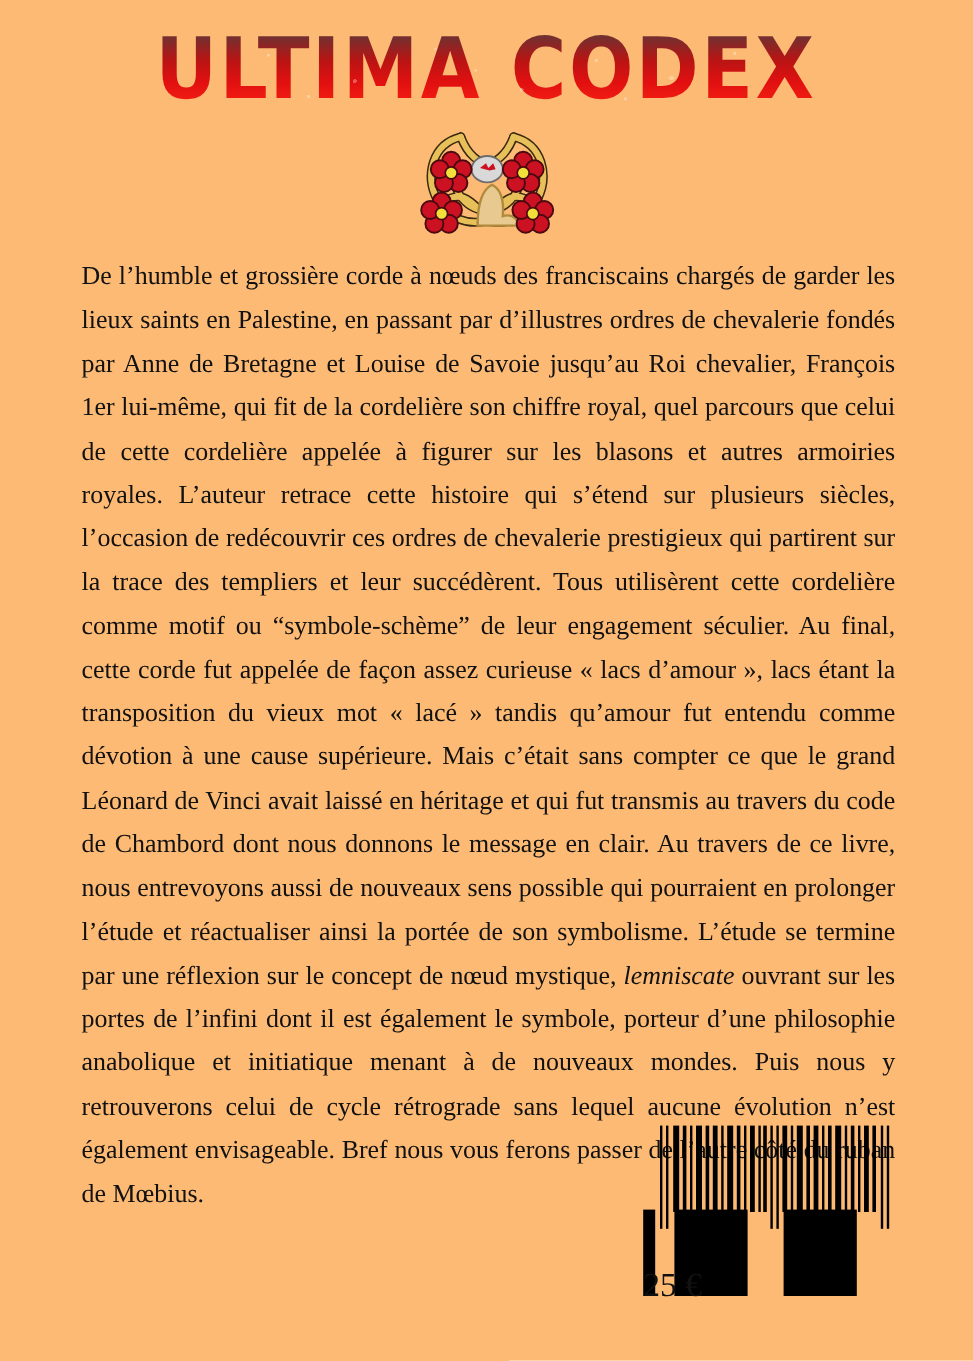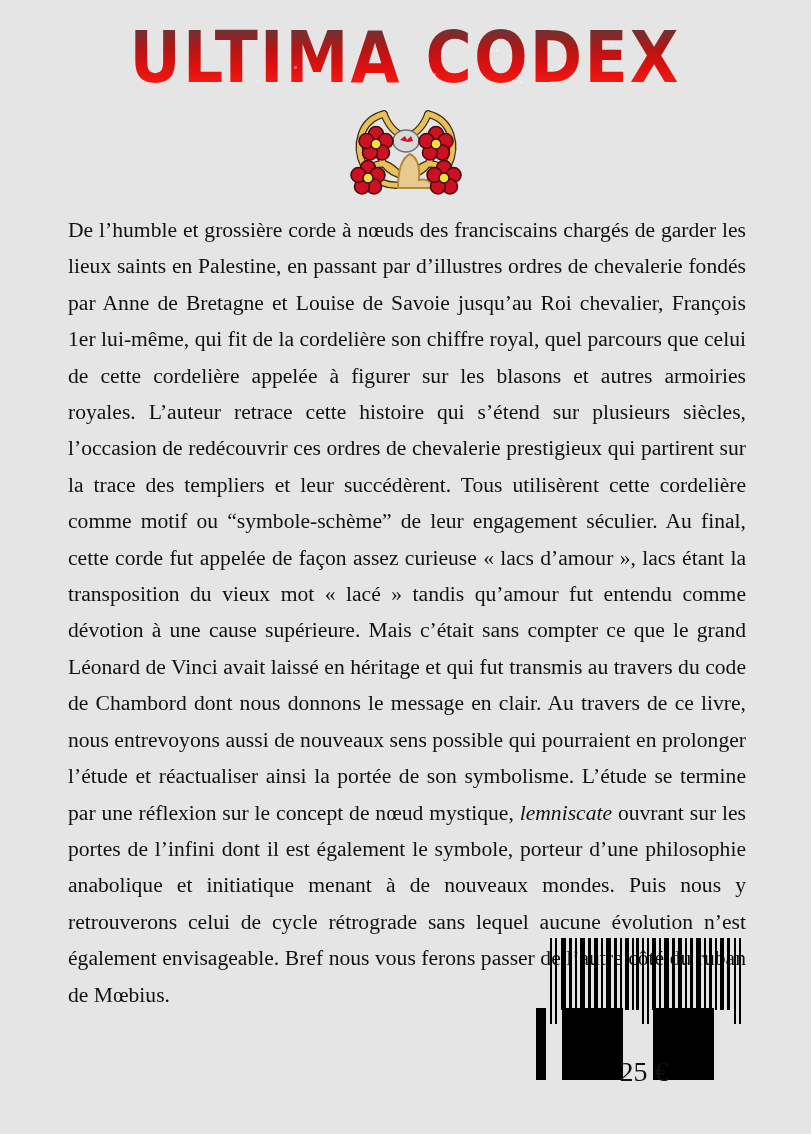--- a/index.html
+++ b/index.html
@@ -12,21 +12,21 @@
     height: 1134px;
     position: relative;
     overflow: hidden;
     font-family: "Liberation Serif", serif;
     -webkit-font-smoothing: antialiased;
   }
 
   .page {
     position: absolute;
     inset: 0;
-    background: #e5e5e5;
+    background: #fdba74;
   }
 
   
   .title-block {
     position: absolute;
     left: 0;
     right: 0;
     top: 22px;
     height: 80px;
     text-align: center;
@@ -154,21 +154,20 @@
     position: absolute;
     top: 0;
     letter-spacing: 2.4px;
     white-space: nowrap;
   }
   .price {
     position: absolute;
     left: 536px;
     top: 1056px;
     width: 216px;
-    text-align: center;
     font-family: "Liberation Serif", serif;
     font-size: 28px;
     color: #111111;
   }
 </style>
 </head>
 <body>
 
 <div class="page">
 

